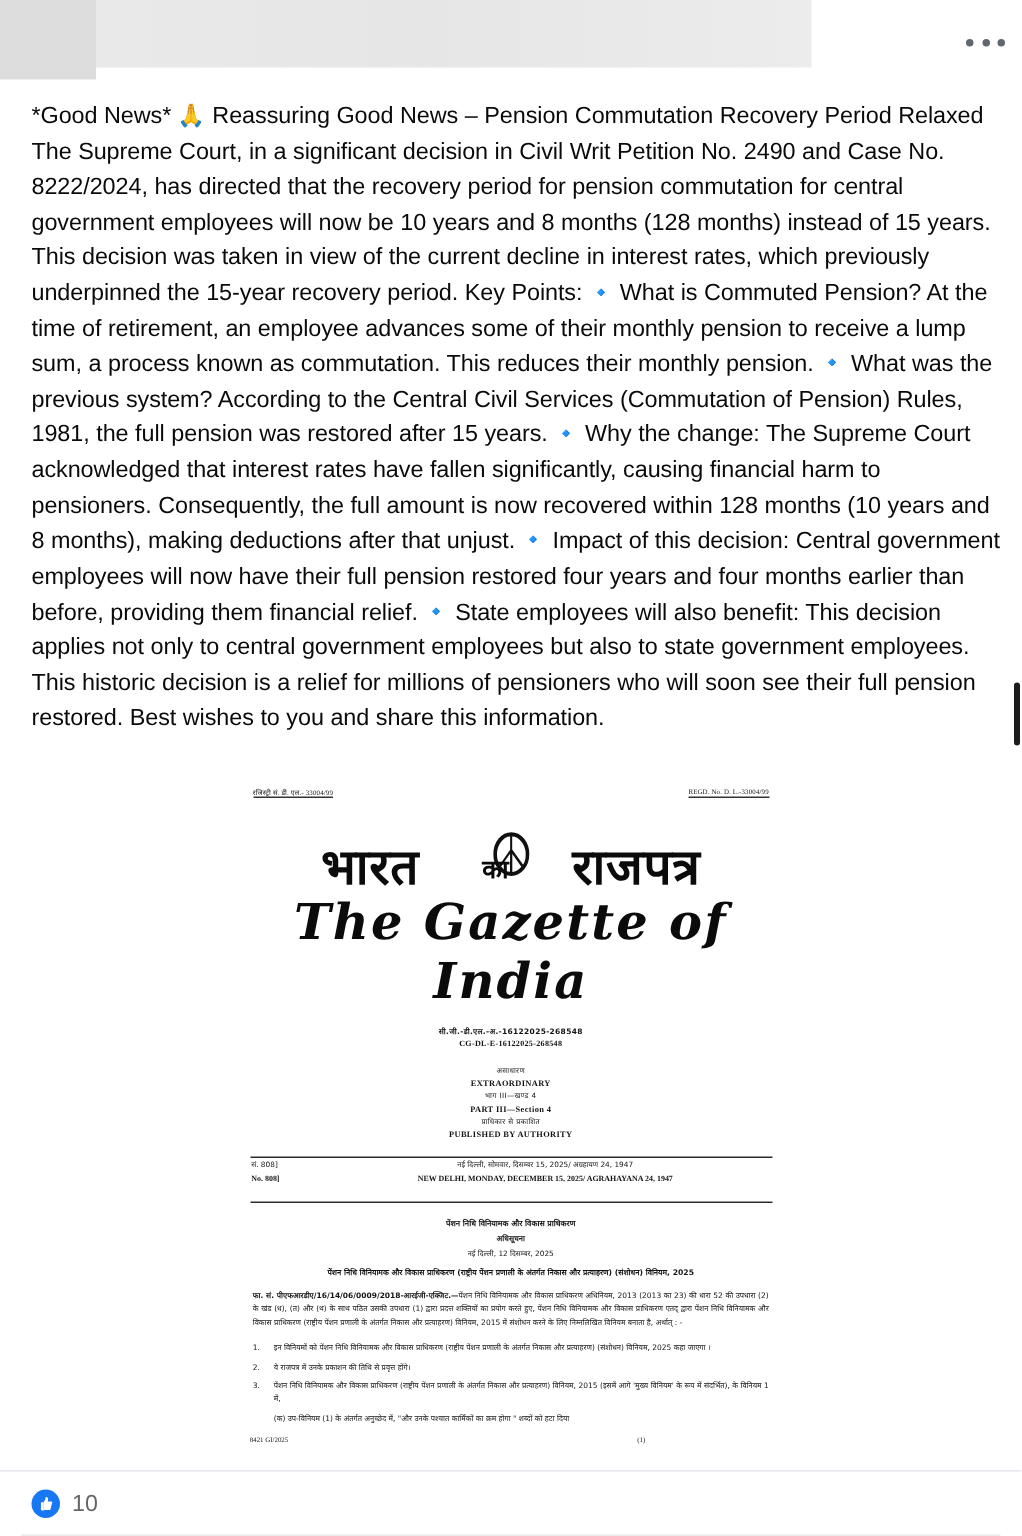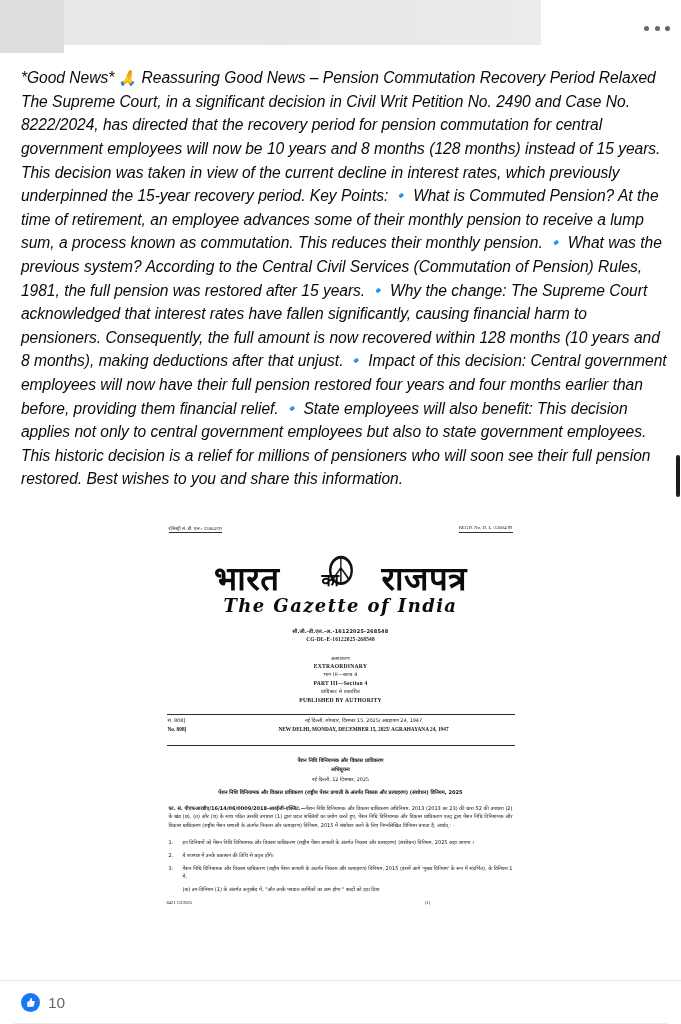--- a/index.html
+++ b/index.html
@@ -58,21 +58,20 @@
   }
 
   
   .post-body {
     padding: 9px 12px 0 21px;
     font-size: 15.6px;
     line-height: 1.515;
     color: #0a0a0a;
     letter-spacing: -0.05px;
     word-spacing: 0.1px;
-    font-style: italic;
   }
   .post-body .emoji {
     font-family: "DejaVu Sans", sans-serif;
     font-size: 15px;
   }
   .bullet-diamond {
     color: #3b97f3;
     font-family: "DejaVu Sans", sans-serif;
     font-size: 13px;
     vertical-align: 1px;
@@ -131,21 +130,21 @@
   }
   .gz-title-hi .ka {
     font-size: 17px;
     vertical-align: 4px;
     padding: 0 42px;
   }
   .gz-title-en {
     text-align: center;
     font-family: "DejaVu Serif", serif;
     font-weight: bold;
-    font-size: 18px;
+    font-size: 33px;
     letter-spacing: 1.4px;
     margin-top: 1px;
     color: #0b0b0b;
     font-style: italic;
   }
   .gz-cg {
     text-align: center;
     font-size: 5.4px;
     font-weight: bold;
     margin-top: 12px;

